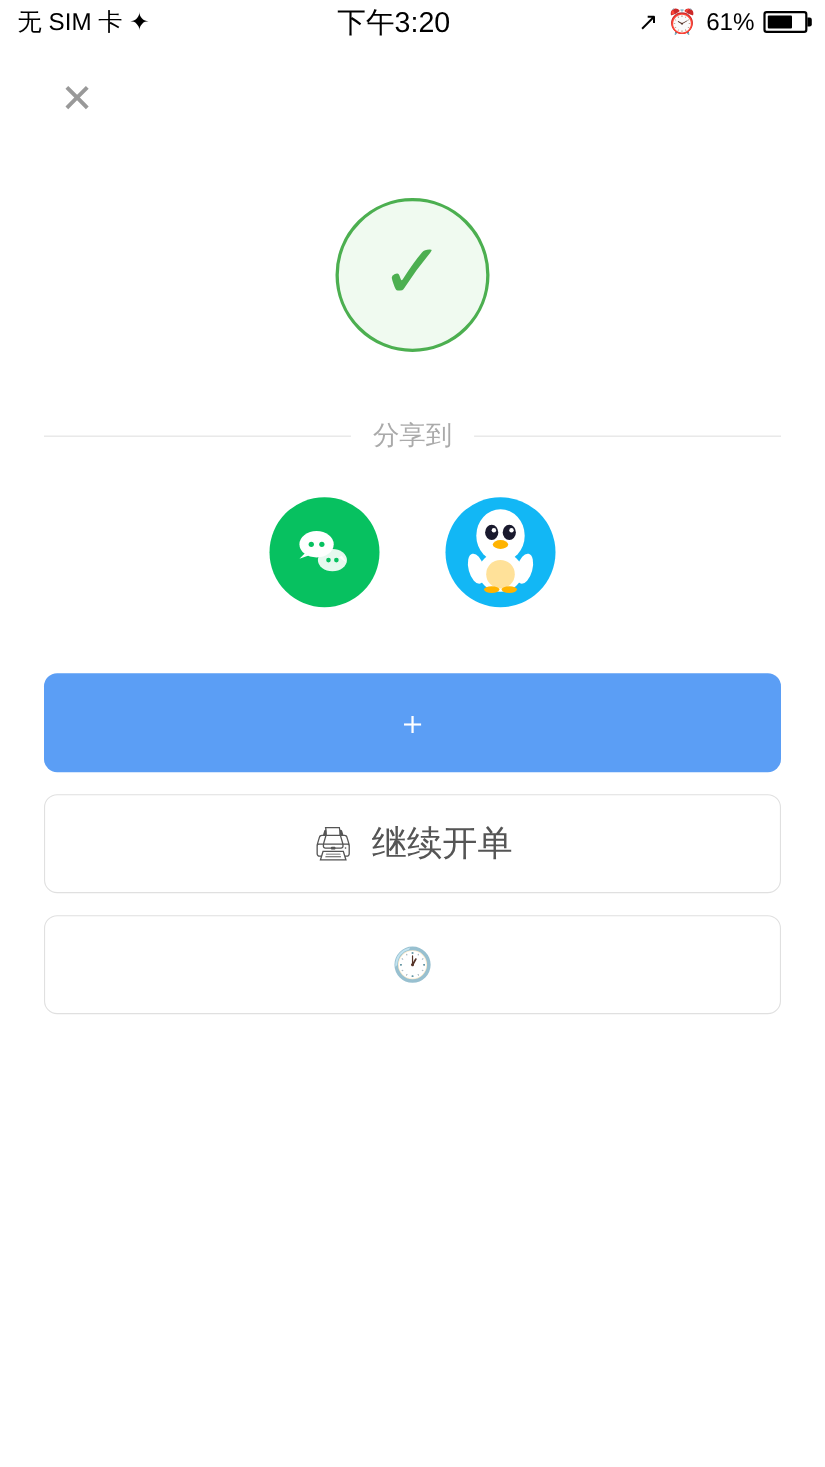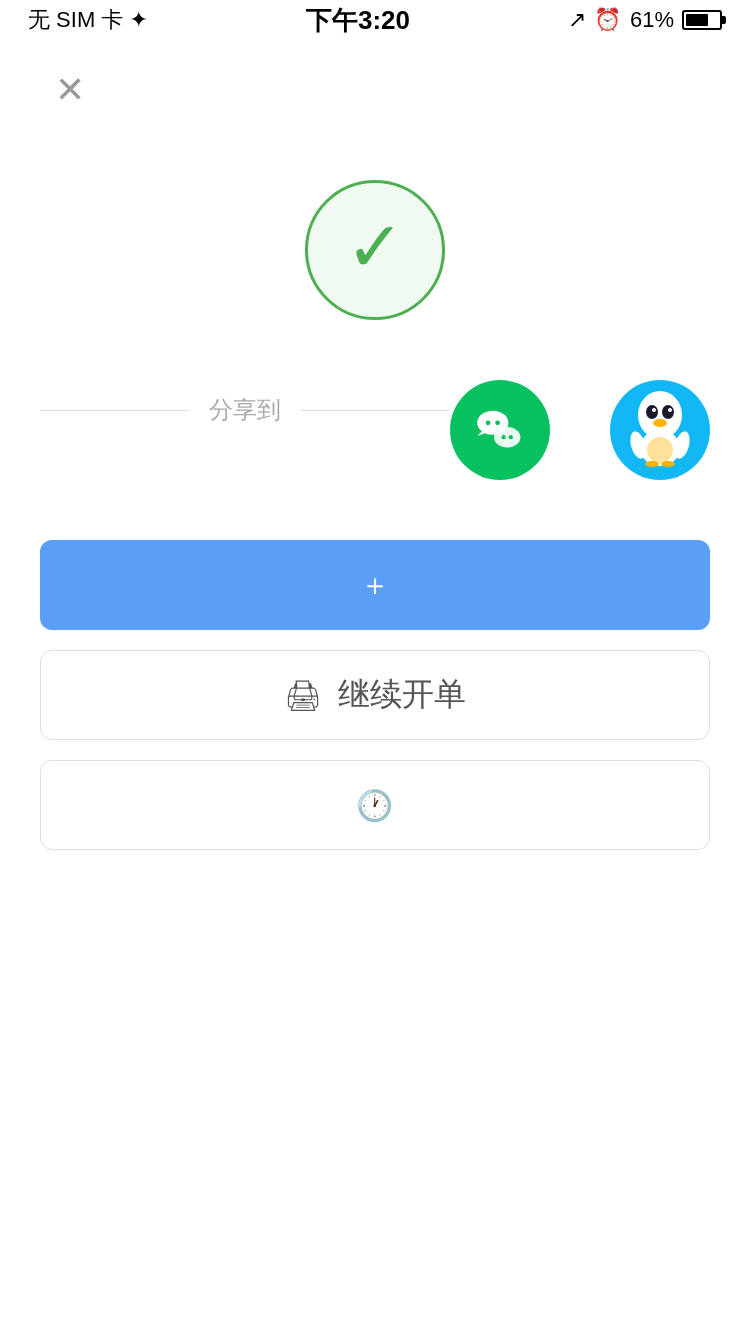--- a/index.html
+++ b/index.html
@@ -12,34 +12,34 @@
       display: flex;
       flex-direction: column;
     }
 
     
     .status-bar {
       height: 40px;
       display: flex;
       align-items: center;
       justify-content: space-between;
-      padding: 0 28px;
+      padding: 0 16px;
       font-size: 24px;
       font-weight: 500;
       color: #000;
     }
     .status-left {
       display: flex;
       align-items: center;
       gap: 10px;
       font-size: 22px;
     }
     .status-center {
       font-size: 26px;
-      font-weight: 700;
+      font-weight: 400;
     }
     .status-right {
       display: flex;
       align-items: center;
       gap: 8px;
       font-size: 22px;
     }
     .battery-icon {
       width: 40px;
       height: 20px;
@@ -120,21 +120,21 @@
       font-size: 46px;
       color: #222;
       margin-top: 40px;
       font-weight: 400;
       letter-spacing: 4px;
     }
 
     
     .share-section {
       display: flex;
-      flex-direction: row;
+      flex-direction: column;
       align-items: center;
       margin-top: 60px;
       width: 100%;
     }
     .share-divider {
       display: flex;
       align-items: center;
       width: 100%;
       margin-bottom: 40px;
     }

